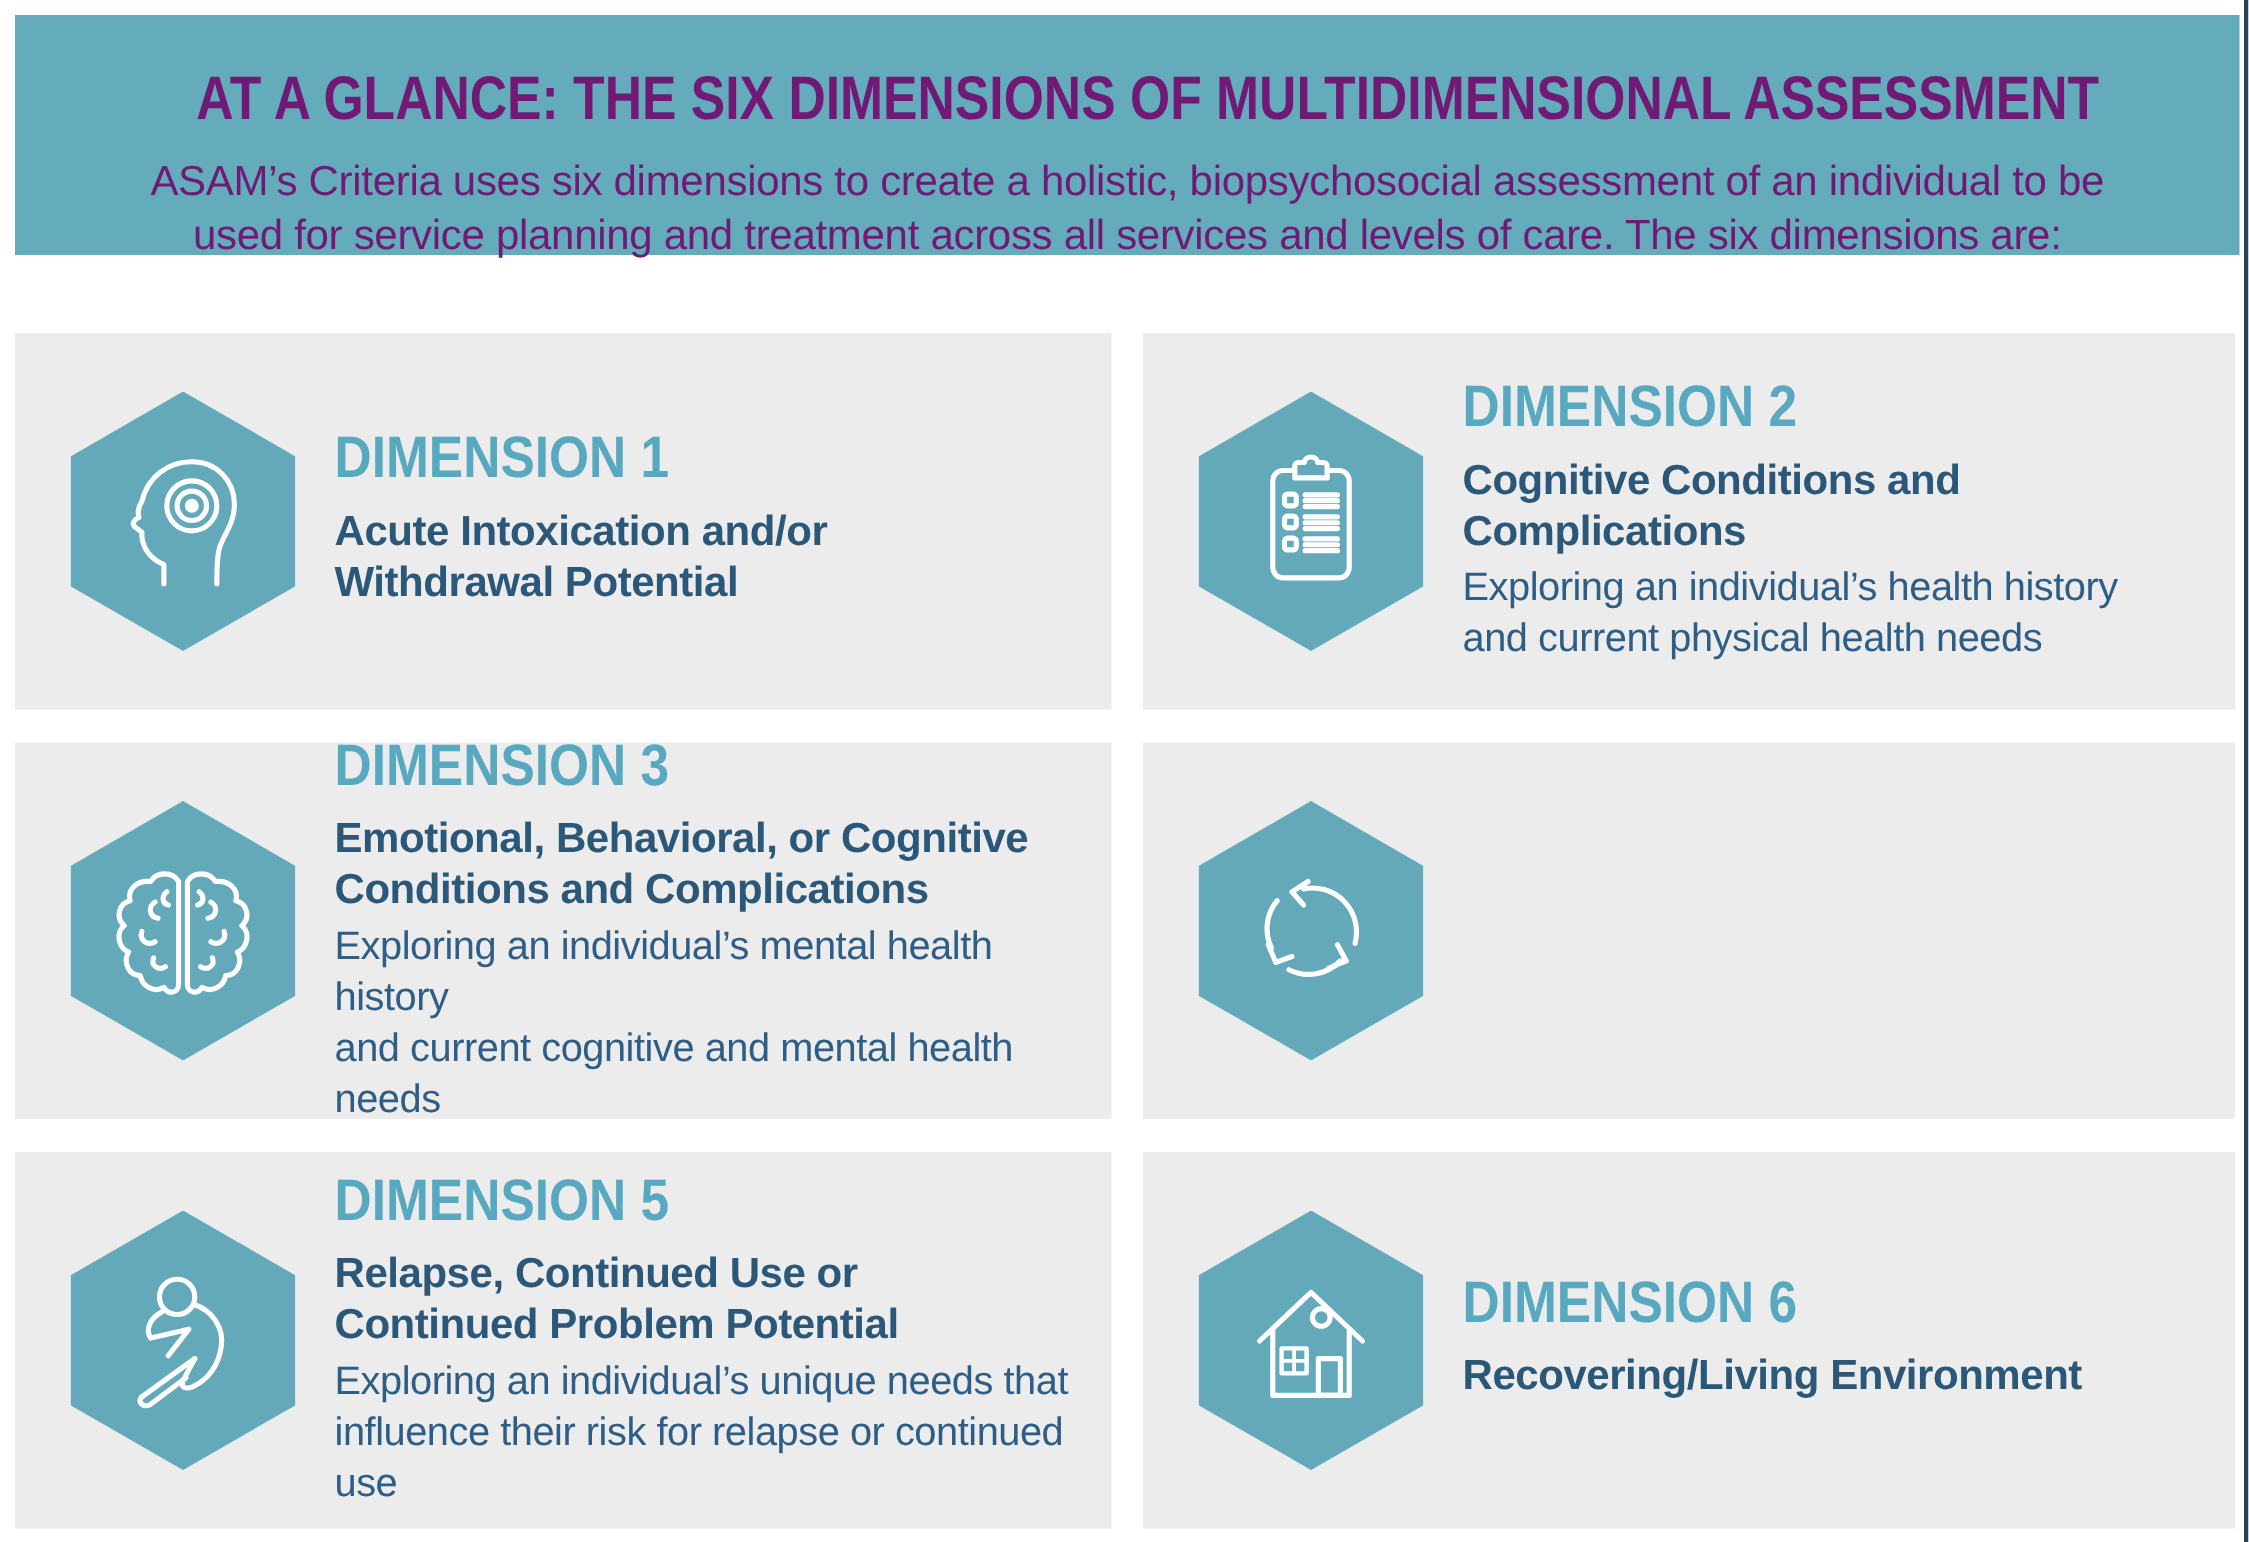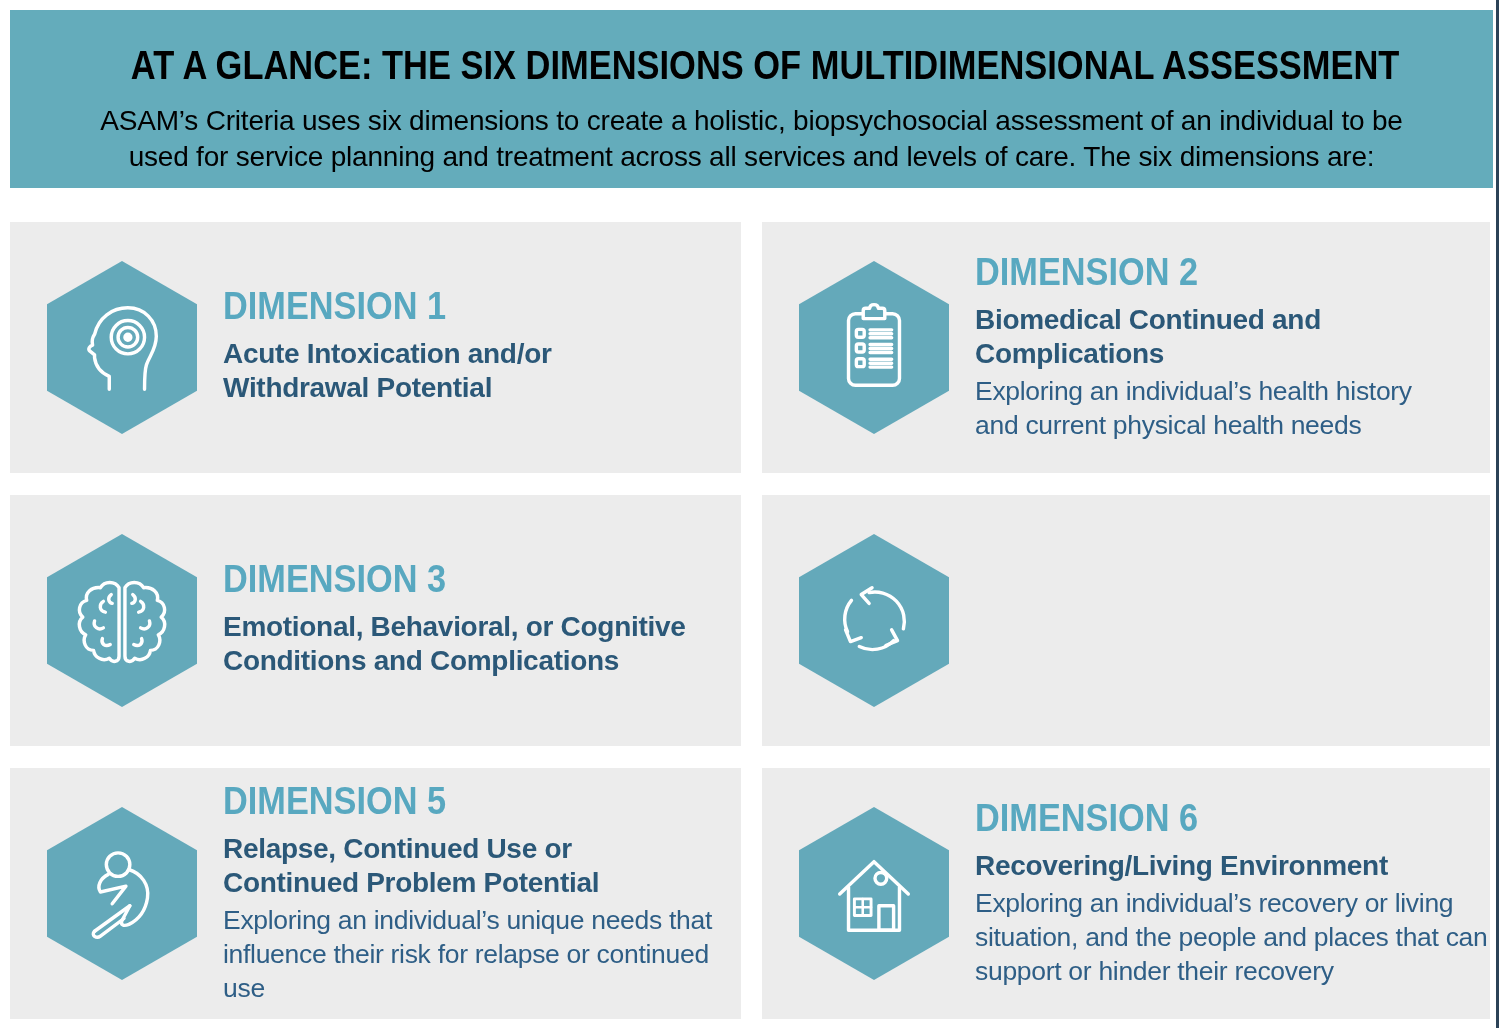--- a/index.html
+++ b/index.html
@@ -3,22 +3,22 @@
 <meta charset="utf-8">
 <style>
   * { margin:0; padding:0; box-sizing:border-box; }
   html,body { background:#ffffff; }
   body {
     width:1499px; height:1028px;
     position:relative; overflow:hidden;
     font-family:"Liberation Sans", sans-serif;
   }
   .banner {
-    position:absolute; left:10px; top:10px; width:1483px; height:178px;
-    background:#64ACBB; color:#000000; text-align:center;
+    position:absolute; left:10px; top:10px; width:1483px; height:160px;
+    background:#64ACBB; color:#701a75; text-align:center;
   }
   .banner-title {
     margin-top:32px; font-size:41px; font-weight:800; letter-spacing:0;
     white-space:nowrap;
   }
   .banner-title .squeeze { display:inline-block; transform:scaleX(.84); }
   .banner-subtitle {
     margin-top:14px; font-size:28px; font-weight:400; line-height:1.3;
     white-space:pre-line; letter-spacing:-0.2px;
   }
@@ -98,21 +98,21 @@
           <path d="M46 31.5 H68 M46 35.5 H68 M46 39.5 H68"></path>
           <rect x="32" y="46" width="8" height="8" rx="2"></rect>
           <path d="M46 46.5 H68 M46 50.5 H68 M46 54.5 H68"></path>
           <rect x="32" y="61" width="8" height="8" rx="2"></rect>
           <path d="M46 61.5 H68 M46 65.5 H68 M46 69.5 H68"></path>
         </g>
       </svg>
     </div>
     <div class="card-text">
       <div class="dim-heading">DIMENSION 2</div>
-      <div class="card-title">Biomedical Continued and
+      <div class="card-title">Cognitive Conditions and
 Complications</div>
       <div class="card-desc">Exploring an individual’s health history
 and current physical health needs</div>
     </div>
   </div>
 
   <div class="card">
     <div class="hex">
       <svg viewBox="0 0 100 100">
         <g style="stroke-width:3.2">
@@ -122,20 +122,22 @@
         <g transform="matrix(-1,0,0,1,100,0)" style="stroke-width:3.2">
           <path d="M47 16 C43 9 32 9 28 16 C19 15 12 21 14 29 C6 31 4 41 10 46 C4 51 6 61 13 64 C9 71 13 80 21 80 C22 87 30 92 37 88 C40 93 47 92 47 86 Z"></path>
           <path d="M31 30 C26 33 27 40 33 41 M22 50 C20 56 26 60 31 57 M30 68 C28 73 33 77 38 74 M39 23 C35 26 36 31 40 32"></path>
         </g>
       </svg>
     </div>
     <div class="card-text">
       <div class="dim-heading">DIMENSION 3</div>
       <div class="card-title">Emotional, Behavioral, or Cognitive
 Conditions and Complications</div>
+      <div class="card-desc">Exploring an individual’s mental health history
+and current cognitive and mental health needs</div>
     </div>
   </div>
 
   <div class="card">
     <div class="hex">
       <svg viewBox="0 0 100 100">
         <path d="M45 21 A30 30 0 0 1 80 58"></path>
         <path d="M70 70 A30 30 0 0 1 35 76"></path>
         <path d="M23 61 A30 30 0 0 1 27 29"></path>
         <path d="M48 16 L37 23 L45 32"></path>
@@ -171,21 +173,18 @@
         <path d="M24 43 V87 H76 V43"></path>
         <circle cx="57" cy="34" r="6"></circle>
         <rect x="30" y="55" width="17" height="17" style="stroke-width:3"></rect>
         <path d="M38.5 55 V72 M30 63.5 H47" style="stroke-width:2.6"></path>
         <rect x="55" y="62" width="15" height="25"></rect>
       </svg>
     </div>
     <div class="card-text">
       <div class="dim-heading">DIMENSION 6</div>
       <div class="card-title">Recovering/Living Environment</div>
-      <div class="card-desc">Exploring an individual’s recovery or living
-situation, and the people and places that can
-support or hinder their recovery</div>
     </div>
   </div>
 
 </div>
 
 <div class="right-edge-line"></div>
 
 </body></html>

